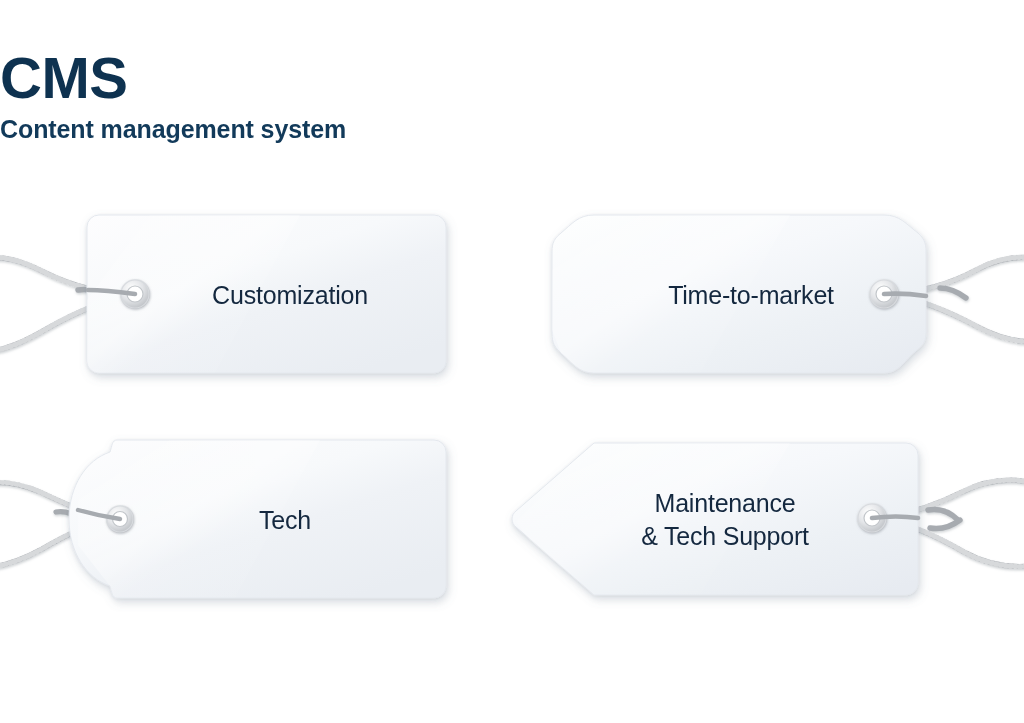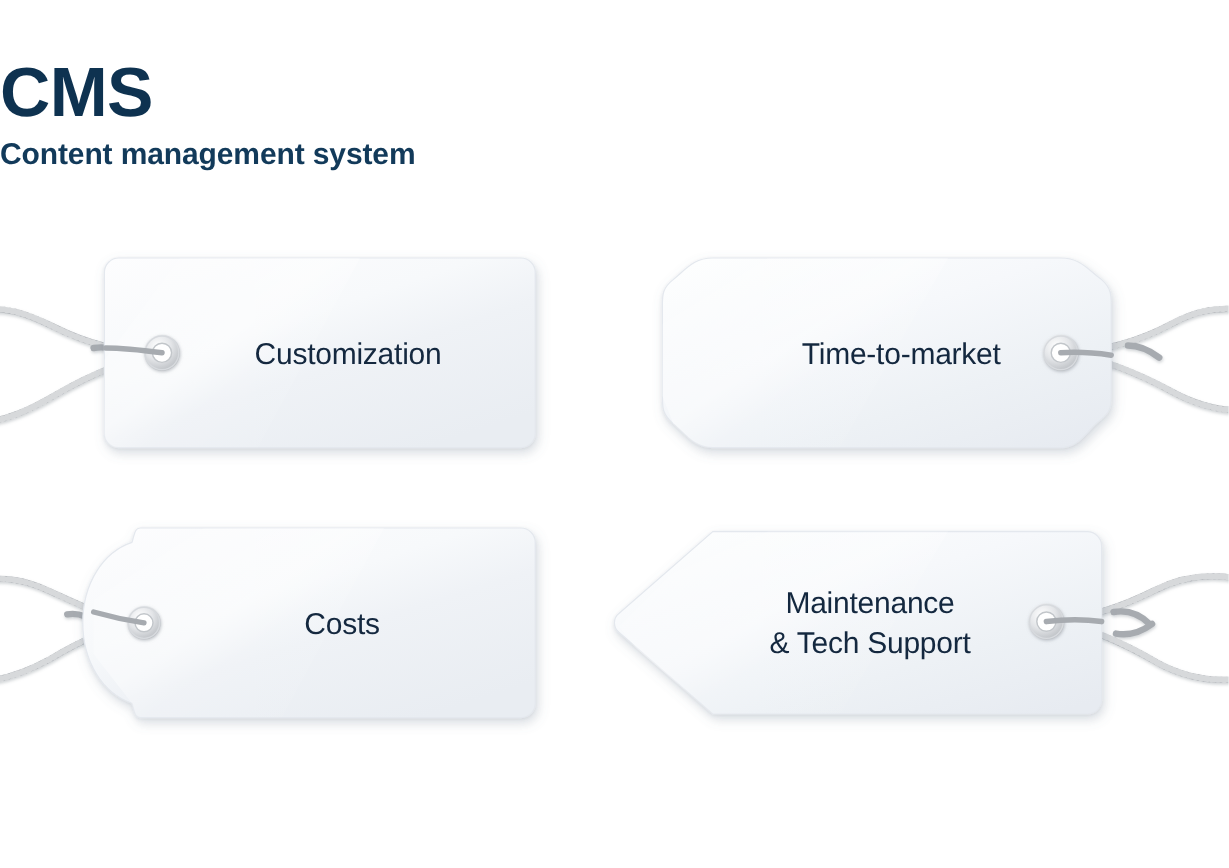--- a/index.html
+++ b/index.html
@@ -249,18 +249,18 @@
     </g>
     <g>
       <path d="M872 518 C 888 516, 904 516, 918 518" fill="none" stroke="#a7abb0" stroke-width="4.6" stroke-linecap="round"></path>
     </g>
   </svg>
 
   <div class="tag-label" id="label-customization">Customization</div>
 
   <div class="tag-label" id="label-time">Time-to-market</div>
 
-  <div class="tag-label" id="label-costs">Costs</div>
+  <div class="tag-label" id="label-costs">Tech</div>
 
   <div class="tag-label" id="label-maintenance">Maintenance
 &amp; Tech Support</div>
 
 </div>
 
 </body></html>

